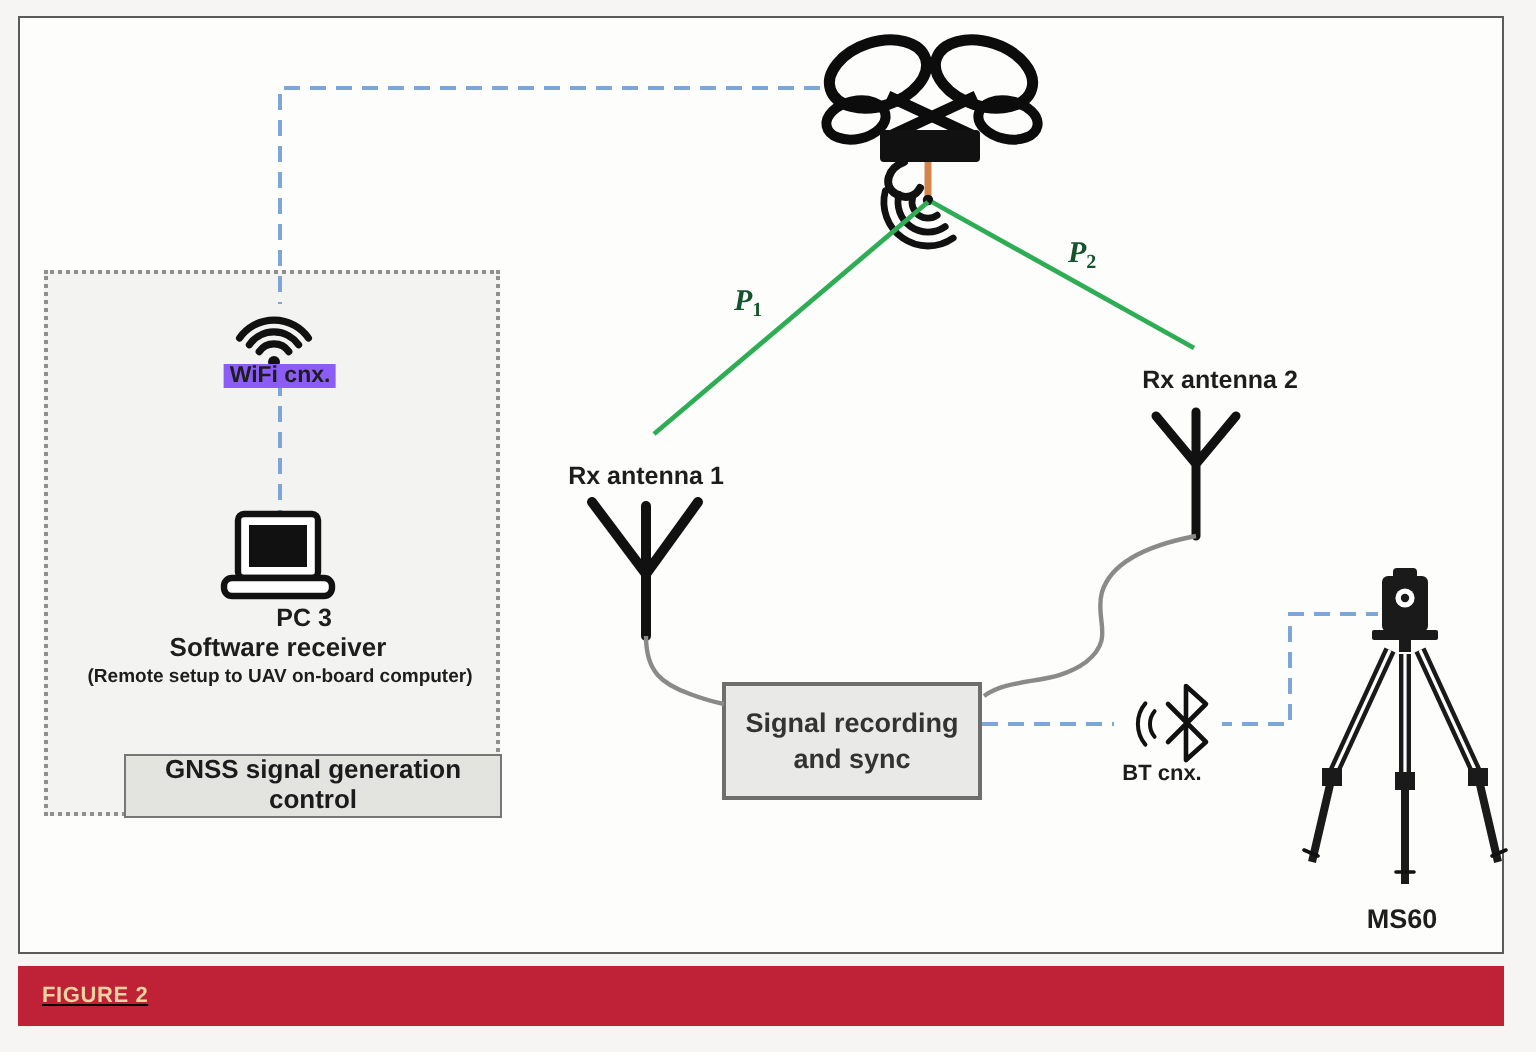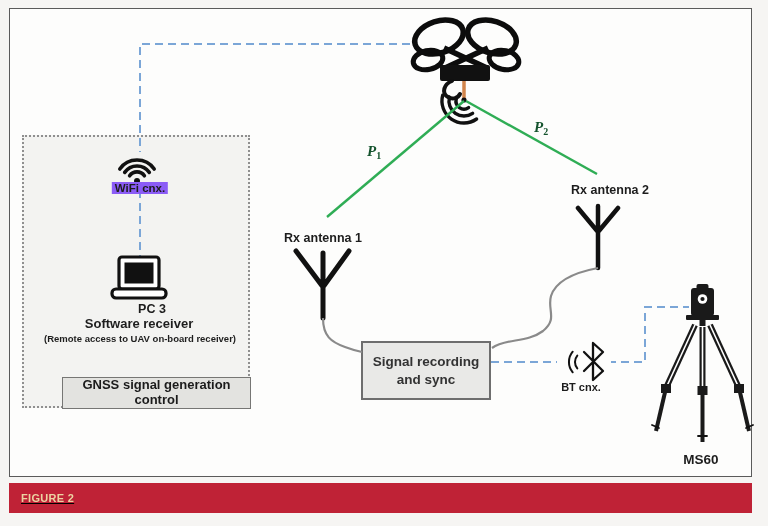--- a/index.html
+++ b/index.html
@@ -147,21 +147,21 @@
     <span>GNSS signal generation control</span>
   </div>
 
   <div class="signal-box">
     <span>Signal recording and sync</span>
   </div>
 
   <div class="lbl lbl-wifi">WiFi cnx.</div>
   <div class="lbl lbl-pc">PC 3</div>
   <div class="lbl lbl-recv">Software receiver</div>
-  <div class="lbl lbl-note">(Remote access to UAV on-board receiver)</div>
+  <div class="lbl lbl-note">(Remote setup to UAV on-board computer)</div>
   <div class="lbl lbl-rx1">Rx antenna 1</div>
   <div class="lbl lbl-rx2">Rx antenna 2</div>
   <div class="lbl lbl-p lbl-p1"><span>P</span><sub>1</sub></div>
   <div class="lbl lbl-p lbl-p2"><span>P</span><sub>2</sub></div>
   <div class="lbl lbl-bt">BT cnx.</div>
   <div class="lbl lbl-ms60">MS60</div>
 
   <div class="caption-bar">
     <span class="caption-figlabel">FIGURE 2</span>
   </div>

